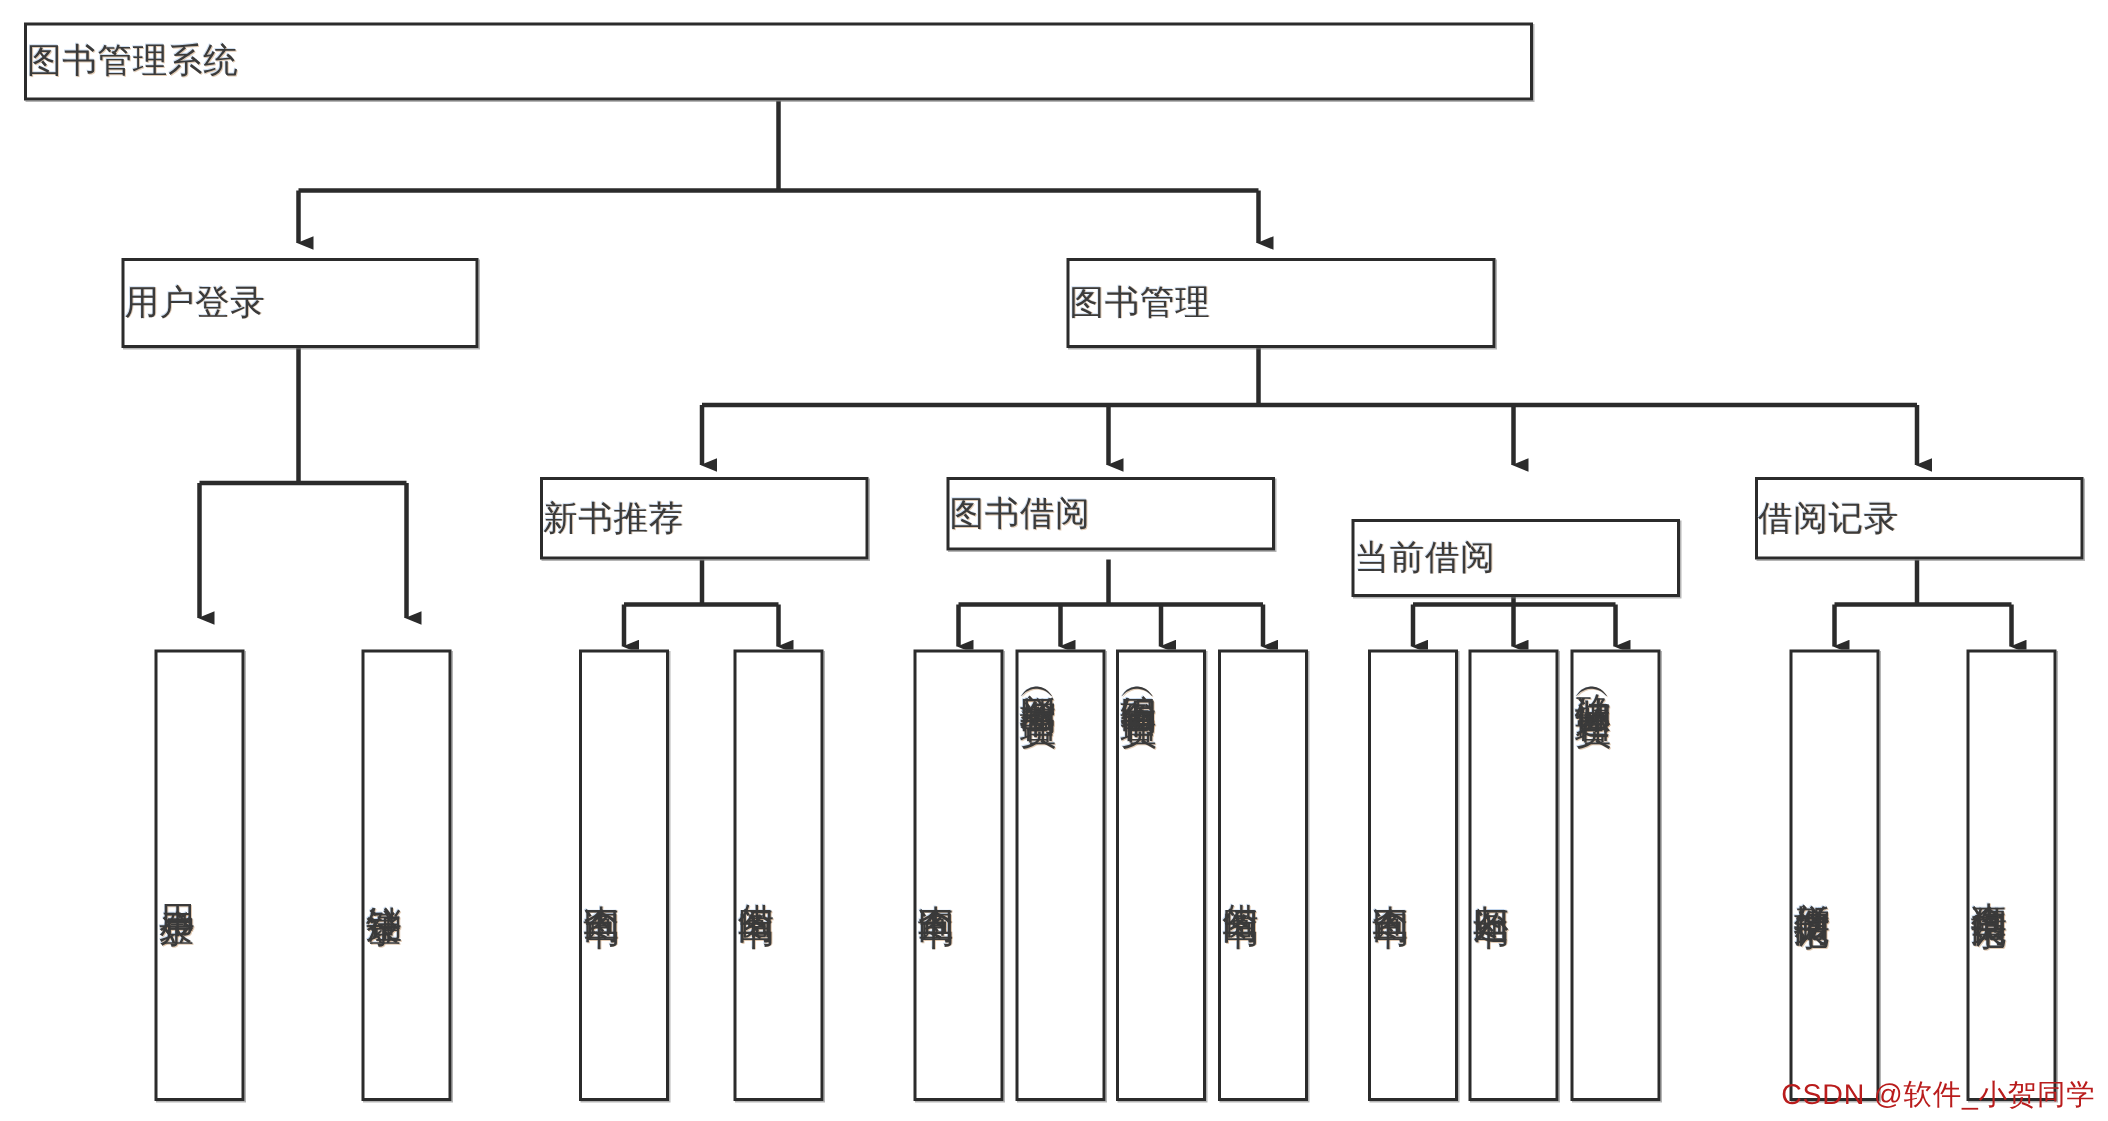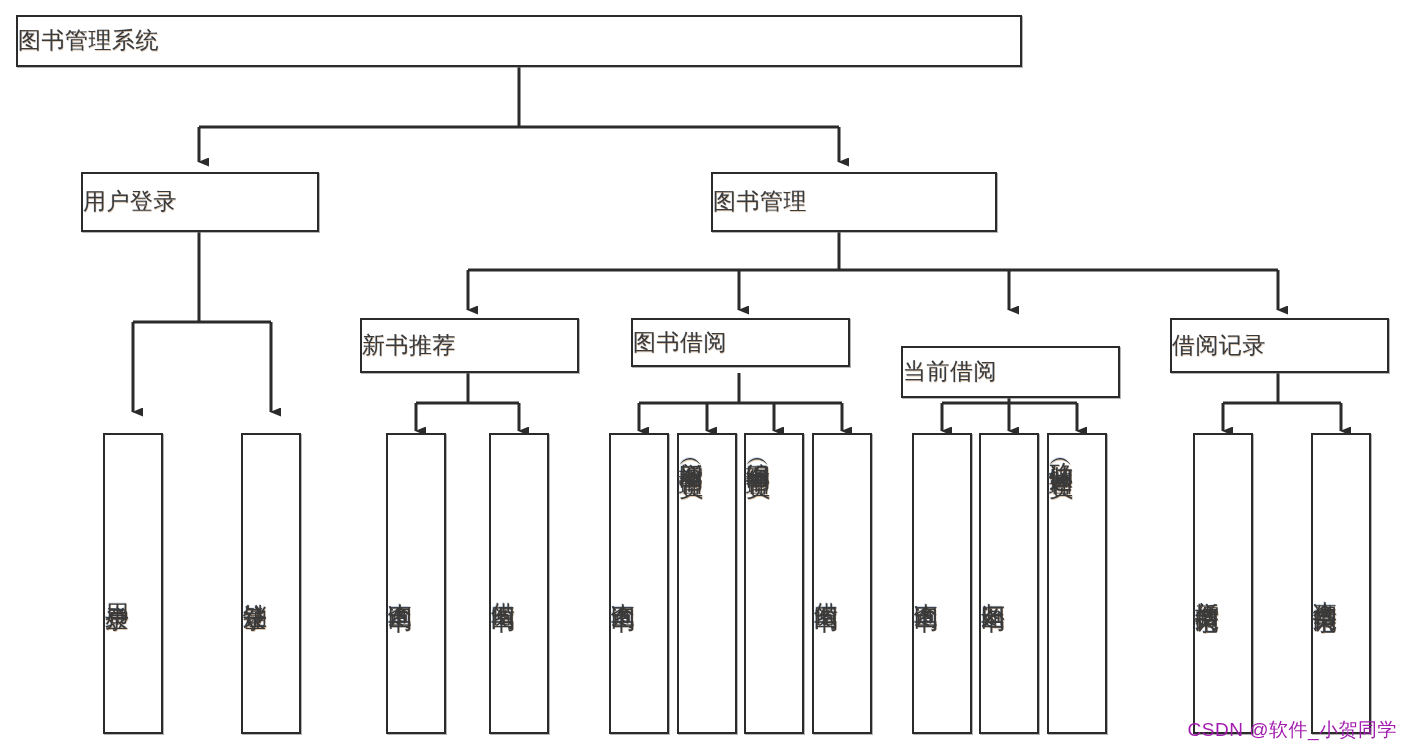--- a/index.html
+++ b/index.html
@@ -65,21 +65,21 @@
     white-space: nowrap;
   }
   .node.vert.mid .node-label {
     align-self: center;
   }
   #watermark {
     position: absolute;
     right: 8px;
     bottom: 4px;
     font-size: 19px;
-    color: #a21caf;
+    color: #b91c1c;
     letter-spacing: 0.5px;
     white-space: nowrap;
     user-select: none;
   }
 </style>
 </head>
 <body>
 
 <div id="diagram-root">
 

